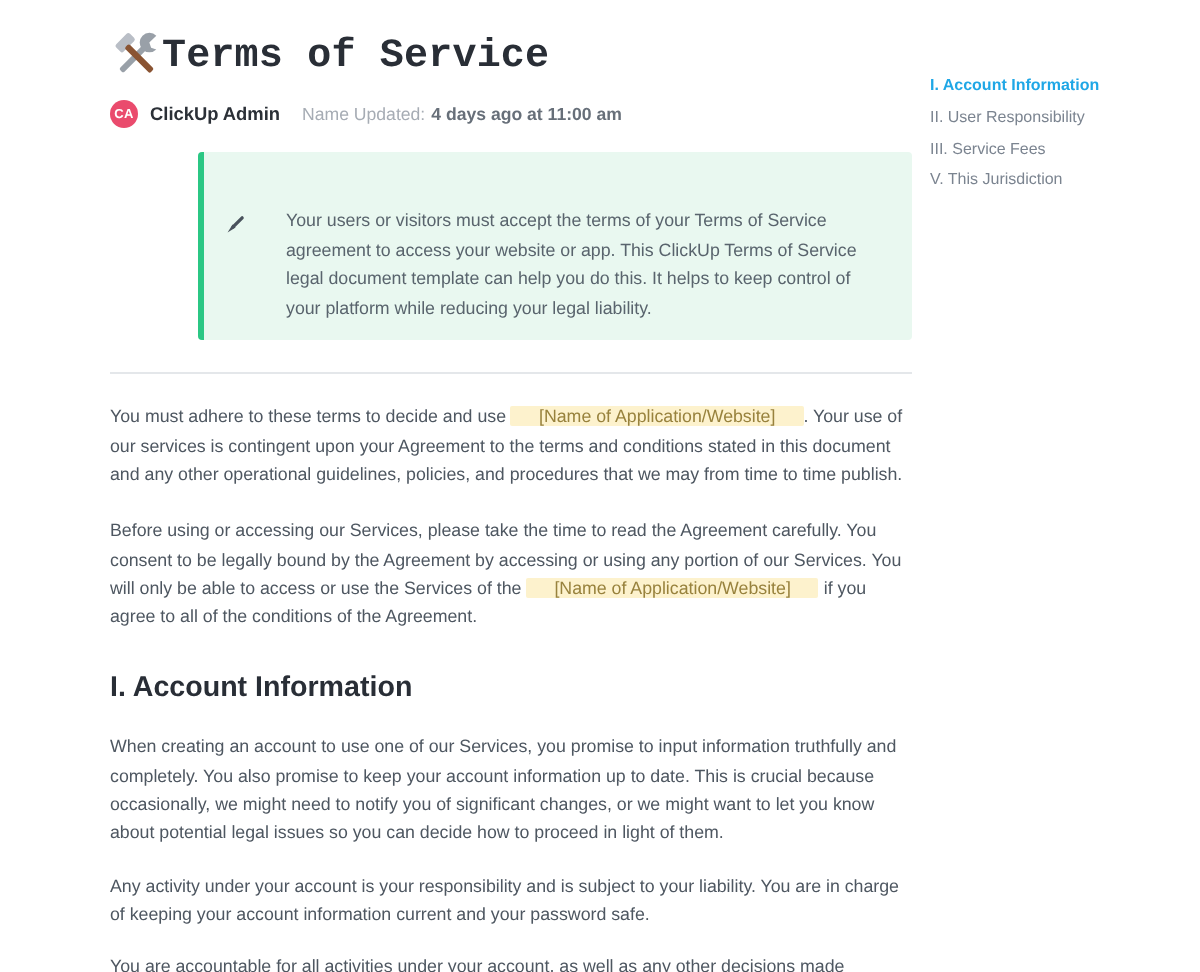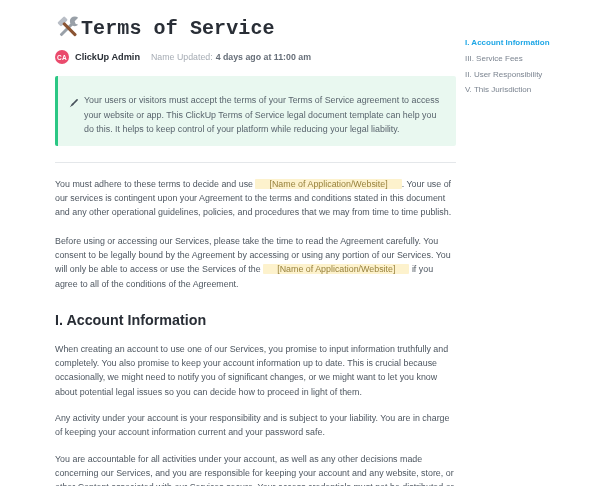--- a/index.html
+++ b/index.html
@@ -42,22 +42,22 @@
   .author { font-size: 9.2px; font-weight: 700; color: #2b3037; margin-right: 11px; }
   .updated-label { font-size: 8.8px; color: #a6acb4; margin-right: 3px; }
   .updated-value { font-size: 8.8px; color: #676f79; font-weight: 700; }
 
   
   .callout {
     margin-top: 12px;
     background: #e9f8f0;
     border-left: 3px solid #2bc784;
     border-radius: 2px;
-    padding: 17px 13px 9px 10px;
-    display: flex; gap: 5px;
+    padding: 27px 13px 9px 10px;
+    display: flex; gap: 20px; margin-left: 44px;
   }
   .pen-icon { flex: 0 0 auto; width: 11px; height: 11px; margin-top: 2px; }
   .callout-text {
     margin: 0;
     font-size: 8.9px;
     line-height: 14.6px;
     color: #59646d;
   }
 
   
@@ -153,16 +153,16 @@
   <p class="para">When creating an account to use one of our Services, you promise to input information truthfully and completely. You also promise to keep your account information up to date. This is crucial because occasionally, we might need to notify you of significant changes, or we might want to let you know about potential legal issues so you can decide how to proceed in light of them.</p>
 
   <p class="para tight">Any activity under your account is your responsibility and is subject to your liability. You are in charge of keeping your account information current and your password safe.</p>
 
   <p class="para tight">You are accountable for all activities under your account, as well as any other decisions made concerning our Services, and you are responsible for keeping your account and any website, store, or other Content associated with our Services secure. Your access credentials must not be distributed or misused. Any unauthorized access to your account, store, website, or other security lapses must be</p>
 
 </div>
 
 <nav class="toc">
   <a class="toc-item active">I. Account Information</a>
+  <a class="toc-item">II. User Responsibility</a>
   <a class="toc-item">III. Service Fees</a>
-  <a class="toc-item">II. User Responsibility</a>
   <a class="toc-item">V. This Jurisdiction</a>
 </nav>
 
 </body></html>

